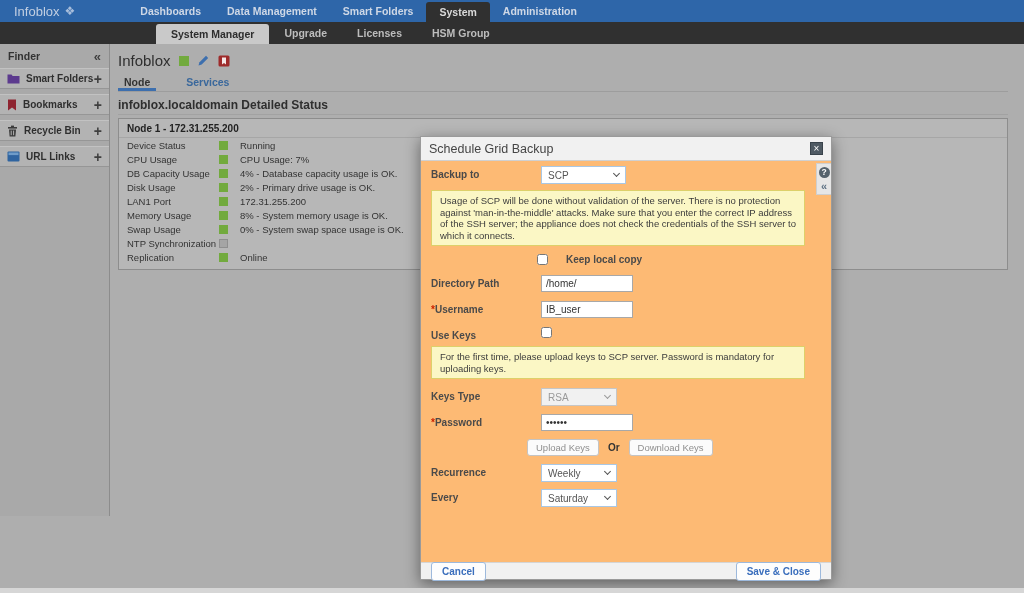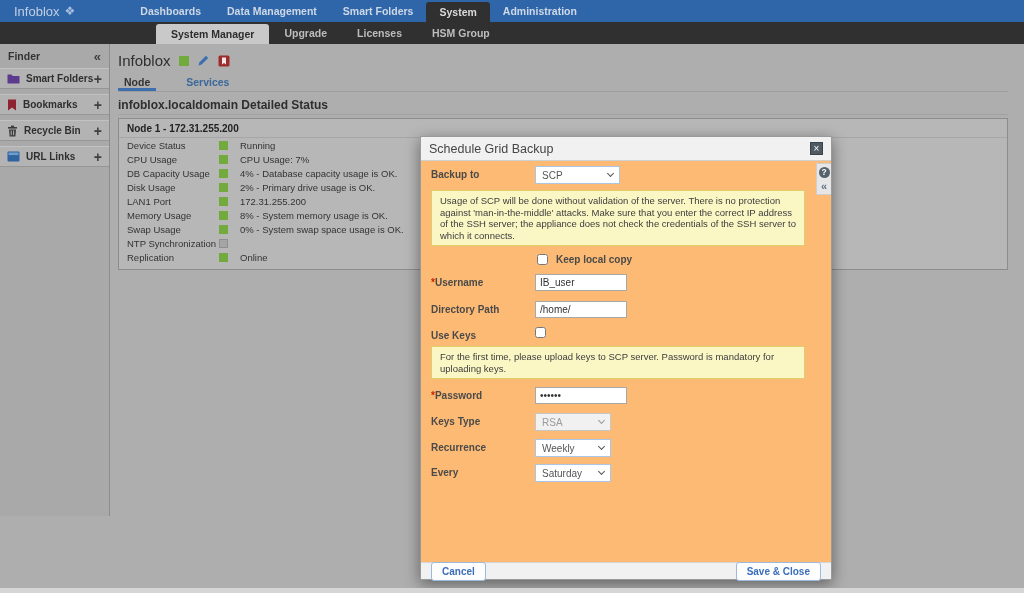--- a/index.html
+++ b/index.html
@@ -55,30 +55,30 @@
   .m-head{position:absolute;left:0;top:0;right:0;height:24px;background:#f1f1f1;border-bottom:1px solid #d0d0d0;display:flex;align-items:center;justify-content:space-between;padding:0 8px;}
   .m-title{font-size:12.5px;color:#454545;}
   .m-close{width:13px;height:13px;background:#4f5a63;border:1px solid #39434b;color:#fff;font-size:10px;line-height:11px;text-align:center;cursor:pointer;}
   .m-body{position:absolute;left:0;top:24px;right:0;bottom:30px;overflow:hidden;}
   .help-tab{position:absolute;right:0;top:2px;width:15px;background:#e6e6e6;border:1px solid #cfcfcf;border-right:none;padding:3px 0;display:flex;flex-direction:column;align-items:center;gap:3px;}
   .help-q{width:11px;height:11px;border-radius:50%;background:#55626c;color:#fff;font-size:8.5px;font-weight:bold;text-align:center;line-height:11px;cursor:pointer;}
   .help-coll{color:#5f7386;font-size:11px;font-weight:bold;line-height:10px;cursor:pointer;}
   .mrow{display:flex;margin:7px 0 0 10px;align-items:flex-start;}
   .mlabel{width:88px;font-size:10px;font-weight:bold;color:#4a4a4a;padding-top:3px;line-height:11px;}
   .req{color:#cc2200;}
-  .mctrl{margin-left:16px;display:flex;align-items:center;}
+  .mctrl{margin-left:22px;display:flex;align-items:center;}
   .warn{margin:6px 26px 0 10px;padding:4px 8px;background:#fbf7c5;border:1px solid #ddd06a;font-size:9.5px;line-height:11.5px;color:#3c3c3c;}
   .tinput{height:17px;border:1px solid #a8a8a8;background:#fff;font-size:10px;color:#333;padding:0 4px;width:92px;}
   .sel{height:18px;min-width:76px;border:1px solid #a9c7e4;background:#fff;color:#555;font-size:10px;display:inline-flex;align-items:center;justify-content:space-between;padding:0 6px;cursor:pointer;}
   .sel.wide{min-width:85px;}
   .sel.disabled{border-color:#c6c6c6;background:#f1f1f1;color:#9a9a9a;cursor:default;}
   .chev{width:5px;height:5px;border-right:1.5px solid #555;border-bottom:1.5px solid #555;transform:rotate(45deg);margin-left:8px;margin-top:-3px;}
   .sel.disabled .chev{border-color:#9a9a9a;}
   .cb{width:11px;height:11px;margin:0 0 0 0;accent-color:#fff;}
-  .cb-lbl{font-size:10px;font-weight:bold;color:#4a4a4a;margin-left:8px;}
+  .cb-lbl{font-size:10px;font-weight:bold;color:#4a4a4a;margin-left:18px;}
   .gbtn{height:17px;background:#fbfbfb;border:1px solid #c4c4c4;border-radius:3px;color:#8f8f8f;font-size:9.5px;padding:0 8px;cursor:default;}
   .or{font-size:10px;font-weight:bold;color:#333;margin:0 9px;}
   .m-foot{position:absolute;left:0;right:0;bottom:0;height:17px;background:#f1f1f1;border-top:1px solid #d5d5d5;display:flex;align-items:center;justify-content:space-between;padding:0 10px;}
   .fbtn{background:#fdfdfd;border:1px solid #9db9dc;border-radius:3px;color:#3a6ebc;font-size:10px;font-weight:bold;padding:3px 10px;cursor:pointer;}
 </style>
 </head>
 <body>
 
 <div id="app">
 
@@ -245,60 +245,65 @@
       </div>
 
       <div class="warn">Usage of SCP will be done without validation of the server. There is no protection against 'man-in-the-middle' attacks. Make sure that you enter the correct IP address of the SSH server; the appliance does not check the credentials of the SSH server to which it connects.</div>
 
       <div class="mrow" style="margin-left:116px;margin-top:8px;">
         <input type="checkbox" class="cb" style="">
         <span class="cb-lbl">Keep local copy</span>
       </div>
 
 
+      <div class="mrow" style="margin-top:10px;">
+        <div class="mlabel">Directory Path</div>
+        <div class="mctrl">
+            <input class="tinput" value="/home/" style="">
+          </div>
+      </div>
+
       <div class="mrow" style="margin-top:9px;">
         <div class="mlabel"><span class="req">*</span><span>Username</span></div>
         <div class="mctrl">
             <input class="tinput" value="IB_user" style="">
           </div>
       </div>
 
-      <div class="mrow" style="margin-top:10px;">
-        <div class="mlabel">Directory Path</div>
-        <div class="mctrl">
-            <input class="tinput" value="/home/" style="">
-          </div>
-      </div>
-
       <div class="mrow" style="margin-top:9px;">
         <div class="mlabel">Use Keys</div>
         <div class="mctrl">
             <input type="checkbox" class="cb" style="">
           </div>
       </div>
 
       <div class="warn" style="margin-top:5px;">For the first time, please upload keys to SCP server. Password is mandatory for uploading keys.</div>
-
-      <div class="mrow" style="margin-top:8px;">
-        <div class="mlabel"><span class="req">*</span><span>Password</span></div>
-        <div class="mctrl">
-            <input class="tinput" value="••••••" style="">
-          </div>
-      </div>
 
       <div class="mrow" style="margin-top:9px;">
         <div class="mlabel">Keys Type</div>
         <div class="mctrl">
           <div class="sel disabled">
             <span>RSA</span>
             <span class="chev"></span>
           </div>
         </div>
       </div>
 
+      <div class="mrow" style="margin-top:8px;">
+        <div class="mlabel"><span class="req">*</span><span>Password</span></div>
+        <div class="mctrl">
+            <input class="tinput" value="••••••" style="">
+          </div>
+      </div>
+
+      <div class="mrow" style="margin-left:106px;margin-top:8px;align-items:center;">
+        <button class="gbtn">Upload Keys</button>
+        <span class="or">Or</span>
+        <button class="gbtn">Download Keys</button>
+      </div>
 
       <div class="mrow" style="margin-top:8px;">
         <div class="mlabel">Recurrence</div>
         <div class="mctrl">
           <div class="sel">
             <span>Weekly</span>
             <span class="chev"></span>
           </div>
         </div>
       </div>

